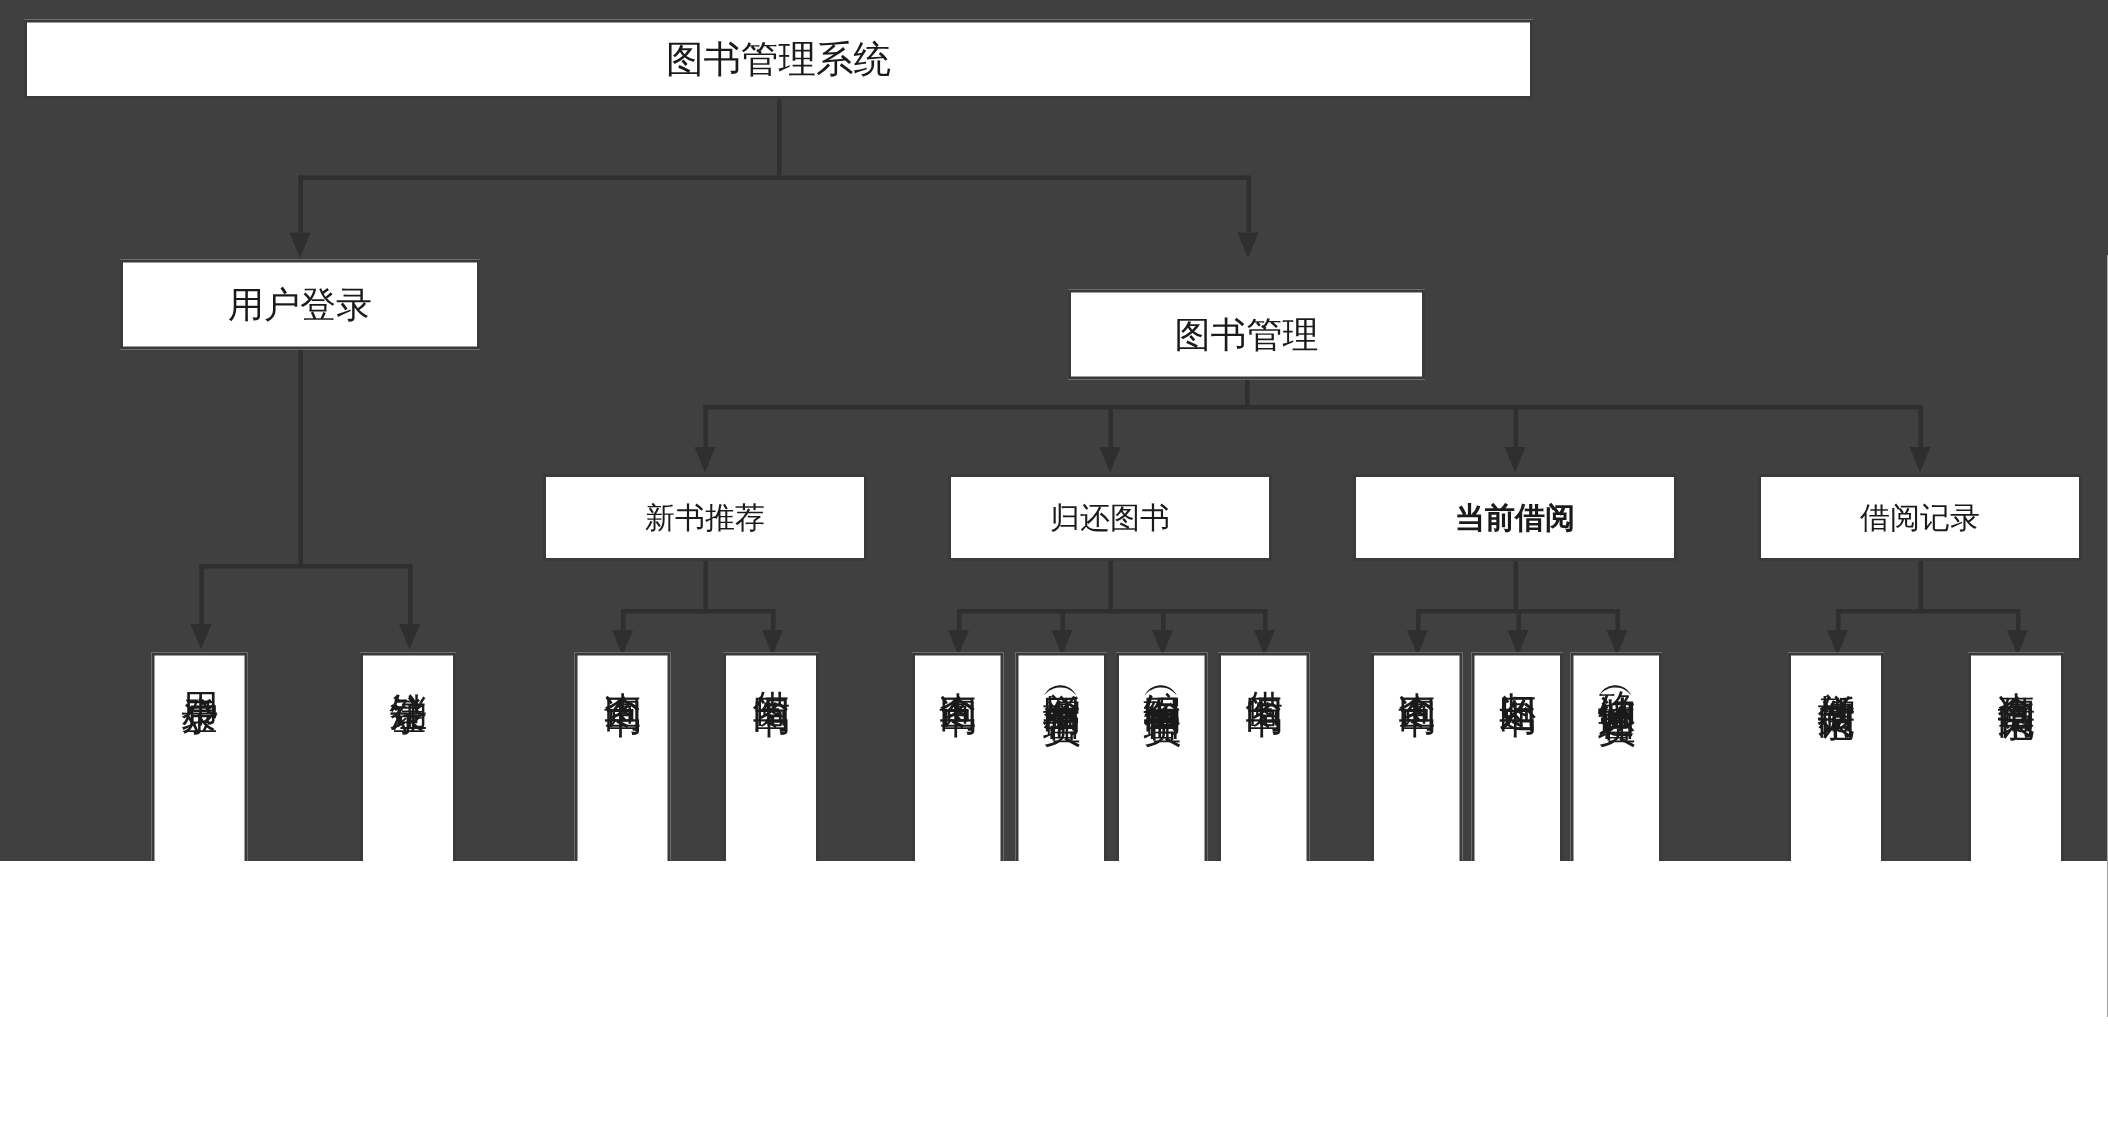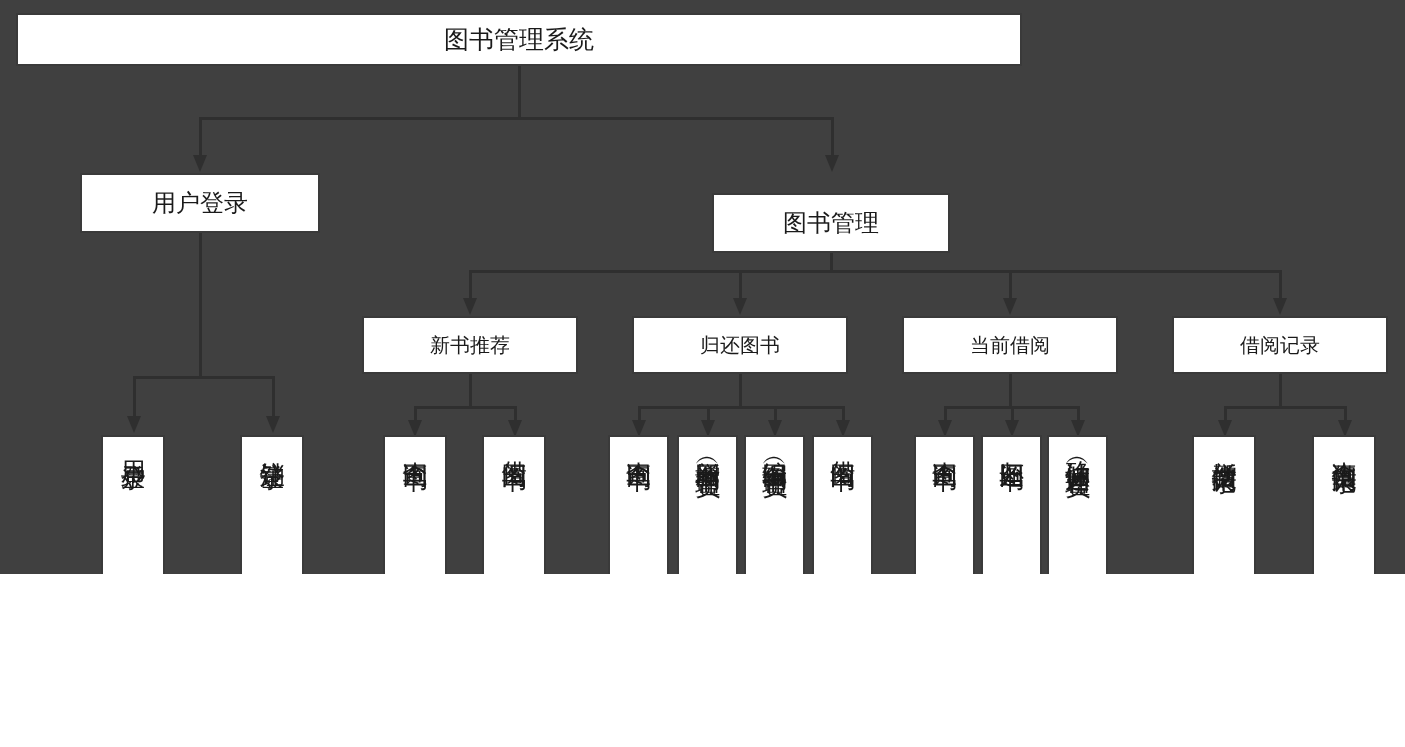--- a/index.html
+++ b/index.html
@@ -142,21 +142,21 @@
     </div>
     <div class="node level1" style="left: 712px; top: 173px; width: 238px; height: 60px; margin-top: 20px;">
       <span>图书管理</span>
     </div>
     <div class="node level2" style="left: 362px; top: 316px; width: 216px; height: 58px;">
       <span>新书推荐</span>
     </div>
     <div class="node level2" style="left: 632px; top: 316px; width: 216px; height: 58px;">
       <span>归还图书</span>
     </div>
-    <div class="node level2" style="left: 902px; top: 316px; width: 216px; height: 58px;">
+    <div class="node level2" style="left: 902px; top: 316px; width: 216px; height: 58px; font-weight: bold;">
       <span>当前借阅</span>
     </div>
     <div class="node level2" style="left: 1172px; top: 316px; width: 216px; height: 58px; justify-content: center;">
       <span>借阅记录</span>
     </div>
     <div class="node leaf" style="left: 101px; top: 435px; width: 64px; height: 298px;">
       <span class="vlabel">用户登录</span>
     </div>
     <div class="node leaf" style="left: 240px; top: 435px; width: 64px; height: 298px;">
       <span class="vlabel">注销登录</span>

